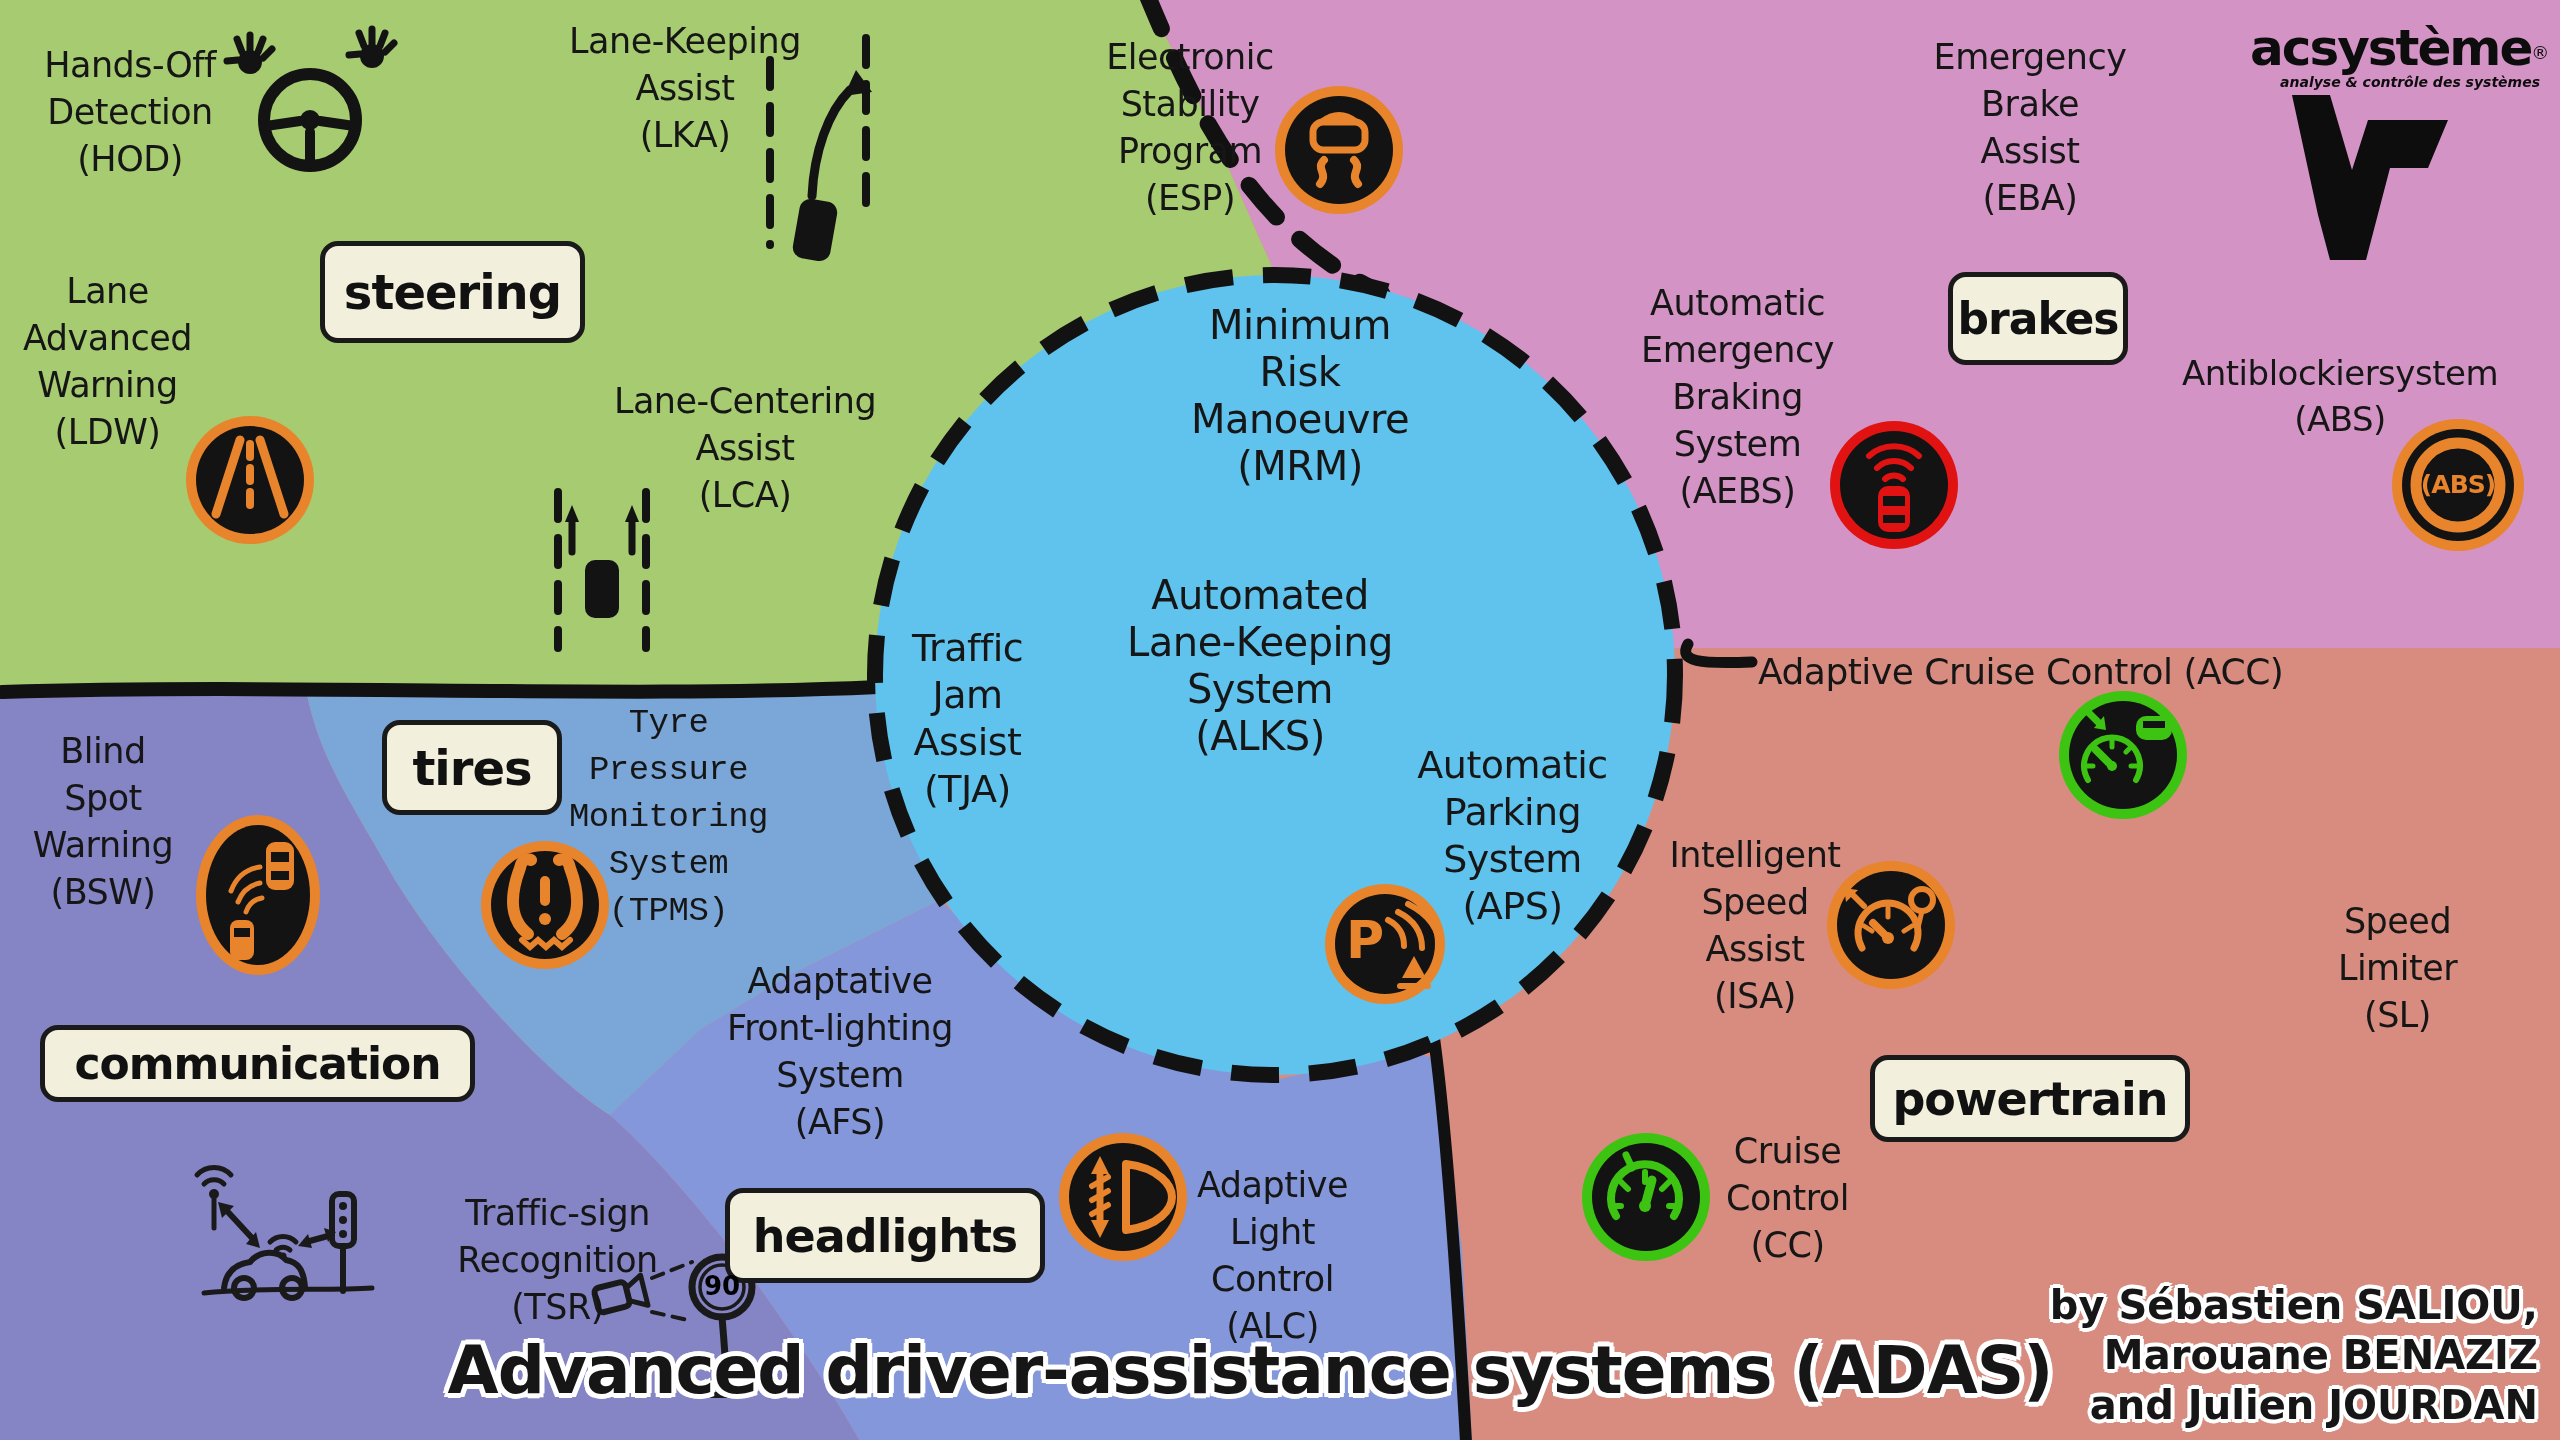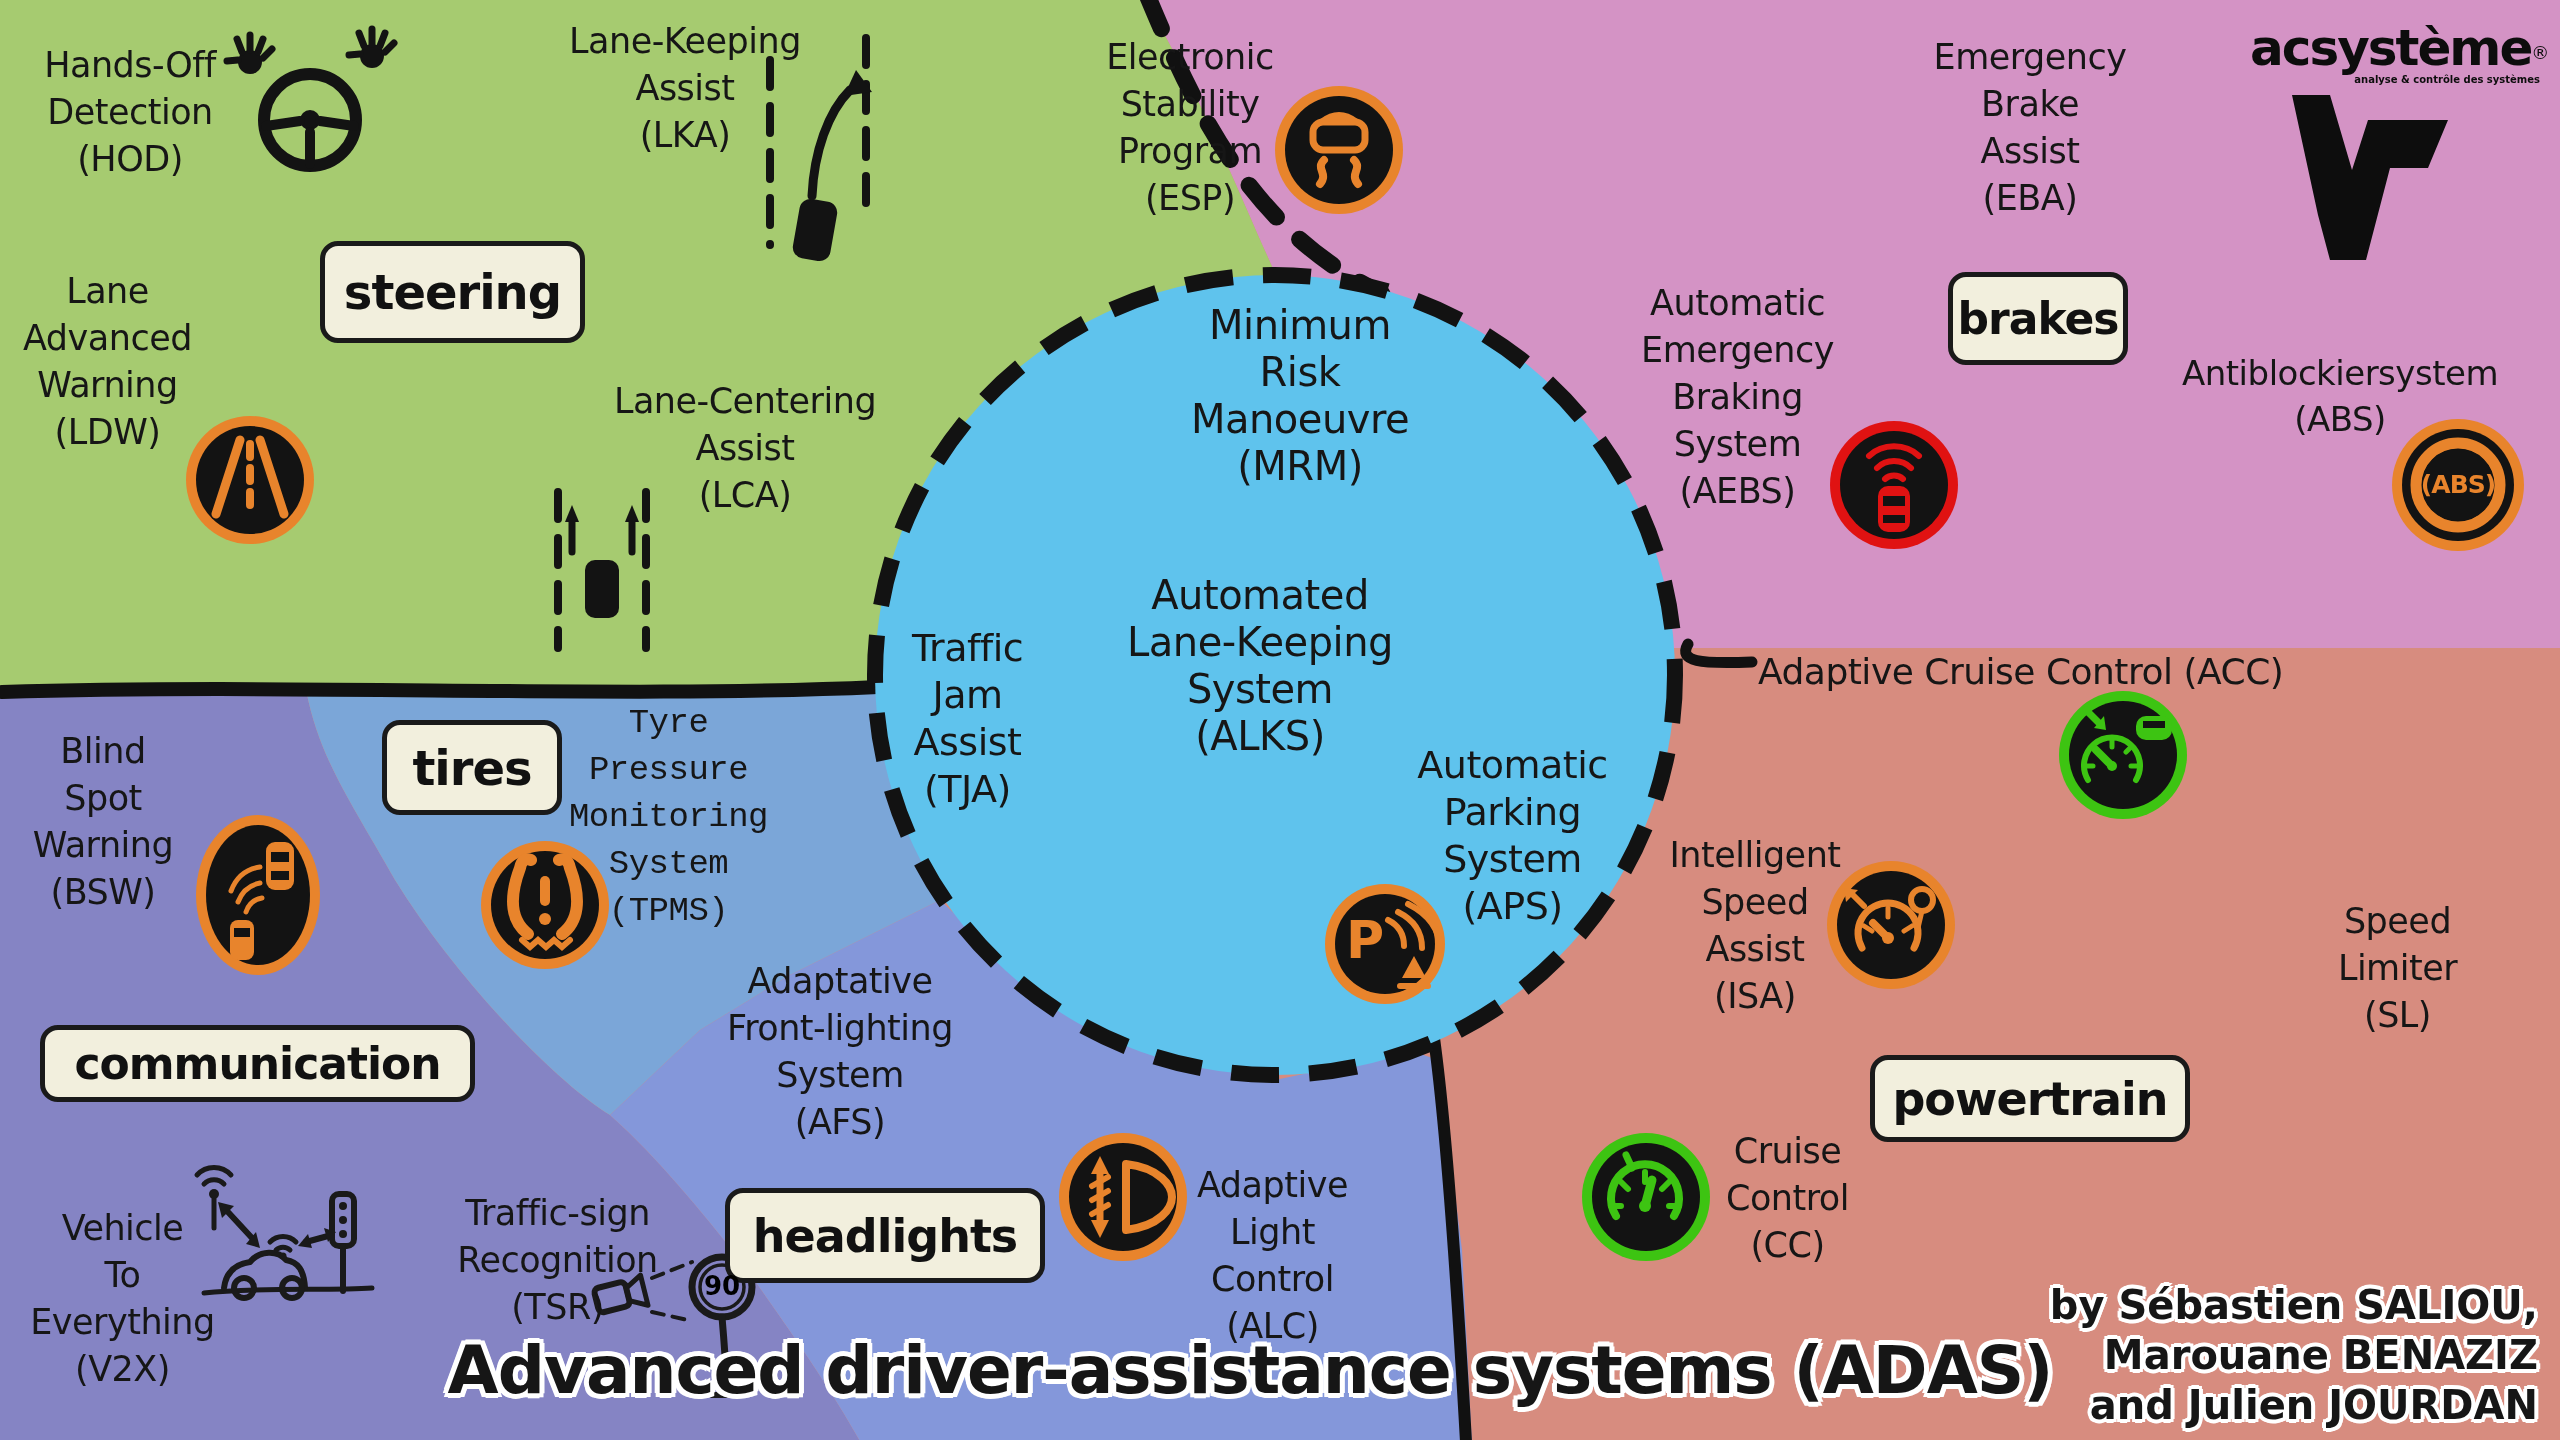--- a/index.html
+++ b/index.html
@@ -22,21 +22,21 @@
          font-size:66px;font-weight:bold;letter-spacing:-1px;
          text-shadow:-4px -4px 0 #fff,4px -4px 0 #fff,-4px 4px 0 #fff,4px 4px 0 #fff,
                      0 -5px 0 #fff,0 5px 0 #fff,-5px 0 0 #fff,5px 0 0 #fff;}
   #credits{position:absolute;right:22px;top:1280px;width:600px;text-align:right;
            font-size:40px;line-height:50px;font-weight:bold;white-space:pre-line;
            text-shadow:-3px -3px 0 #fff,3px -3px 0 #fff,-3px 3px 0 #fff,3px 3px 0 #fff,
                        0 -4px 0 #fff,0 4px 0 #fff,-4px 0 0 #fff,4px 0 0 #fff;}
   #logo{position:absolute;left:2250px;top:22px;width:290px;text-align:right;color:#0d0d0d;}
   #logoname{font-size:50px;font-weight:bold;letter-spacing:-2px;line-height:52px;}
   #logoreg{font-size:18px;vertical-align:super;}
-  #logotag{font-size:10px;font-weight:bold;letter-spacing:0;}
+  #logotag{font-size:14px;font-weight:bold;letter-spacing:0;font-style:italic;}
 </style>
 </head>
 <body>
 
 <div id="stage">
 
 <svg id="bg" width="2560" height="1440" viewBox="0 0 2560 1440">
 
   <rect x="0" y="0" width="2560" height="1440" fill="#d78c7f"></rect>
   <path fill="#d493c5" d="M1145,0 H2560 V648 H1550 L1300,330 C1220,150 1200,95 1145,0 Z"></path>
@@ -285,24 +285,20 @@
 Limiter
 (SL)</div>
   <div class="t" style="left:1680px;top:1128px;width:215px;">Cruise
 Control
 (CC)</div>
 
   <div class="t" style="left:0px;top:728px;width:206px;">Blind
 Spot
 Warning
 (BSW)</div>
-  <div class="t" style="left:10px;top:1205px;width:225px;">Vehicle
-To
-Everything
-(V2X)</div>
   <div class="t" style="left:420px;top:1190px;width:275px;">Traffic-sign
 Recognition
 (TSR)</div>
 
   <div class="t" style="left:556px;top:700px;width:225px;font-size:34px;font-family:Liberation Mono, monospace;">Tyre
 Pressure
 Monitoring
 System
 (TPMS)</div>
   <div class="t" style="left:690px;top:958px;width:300px;">Adaptative

